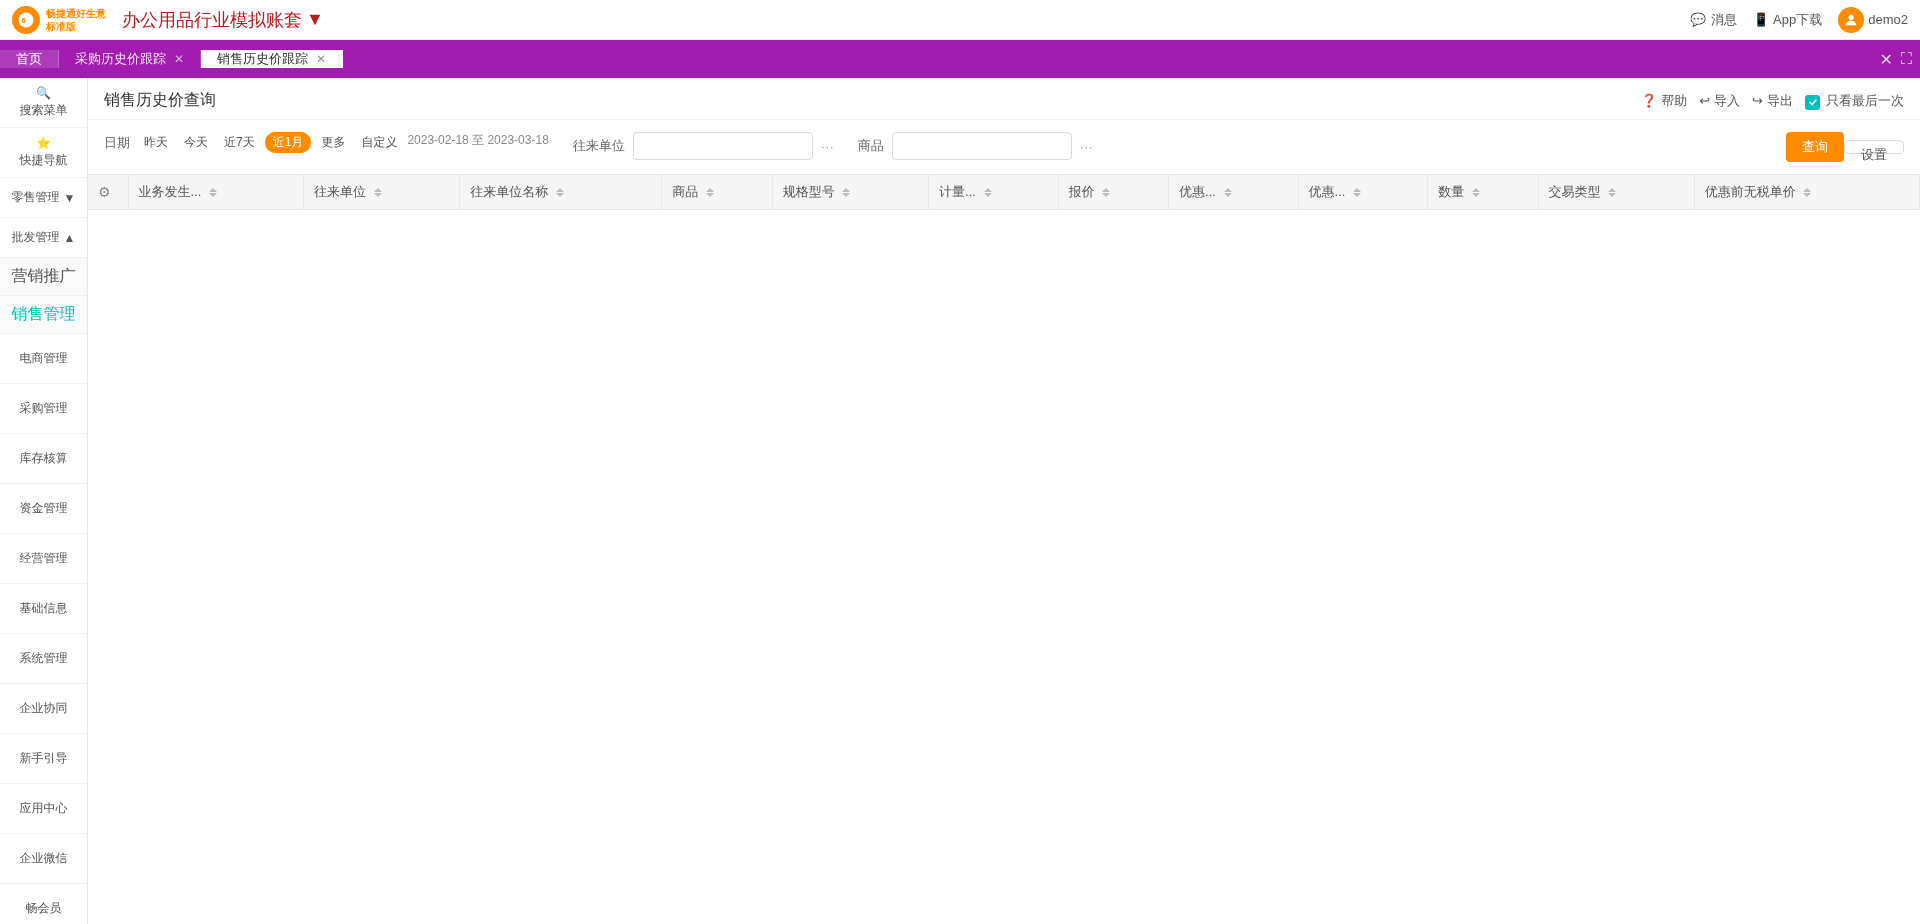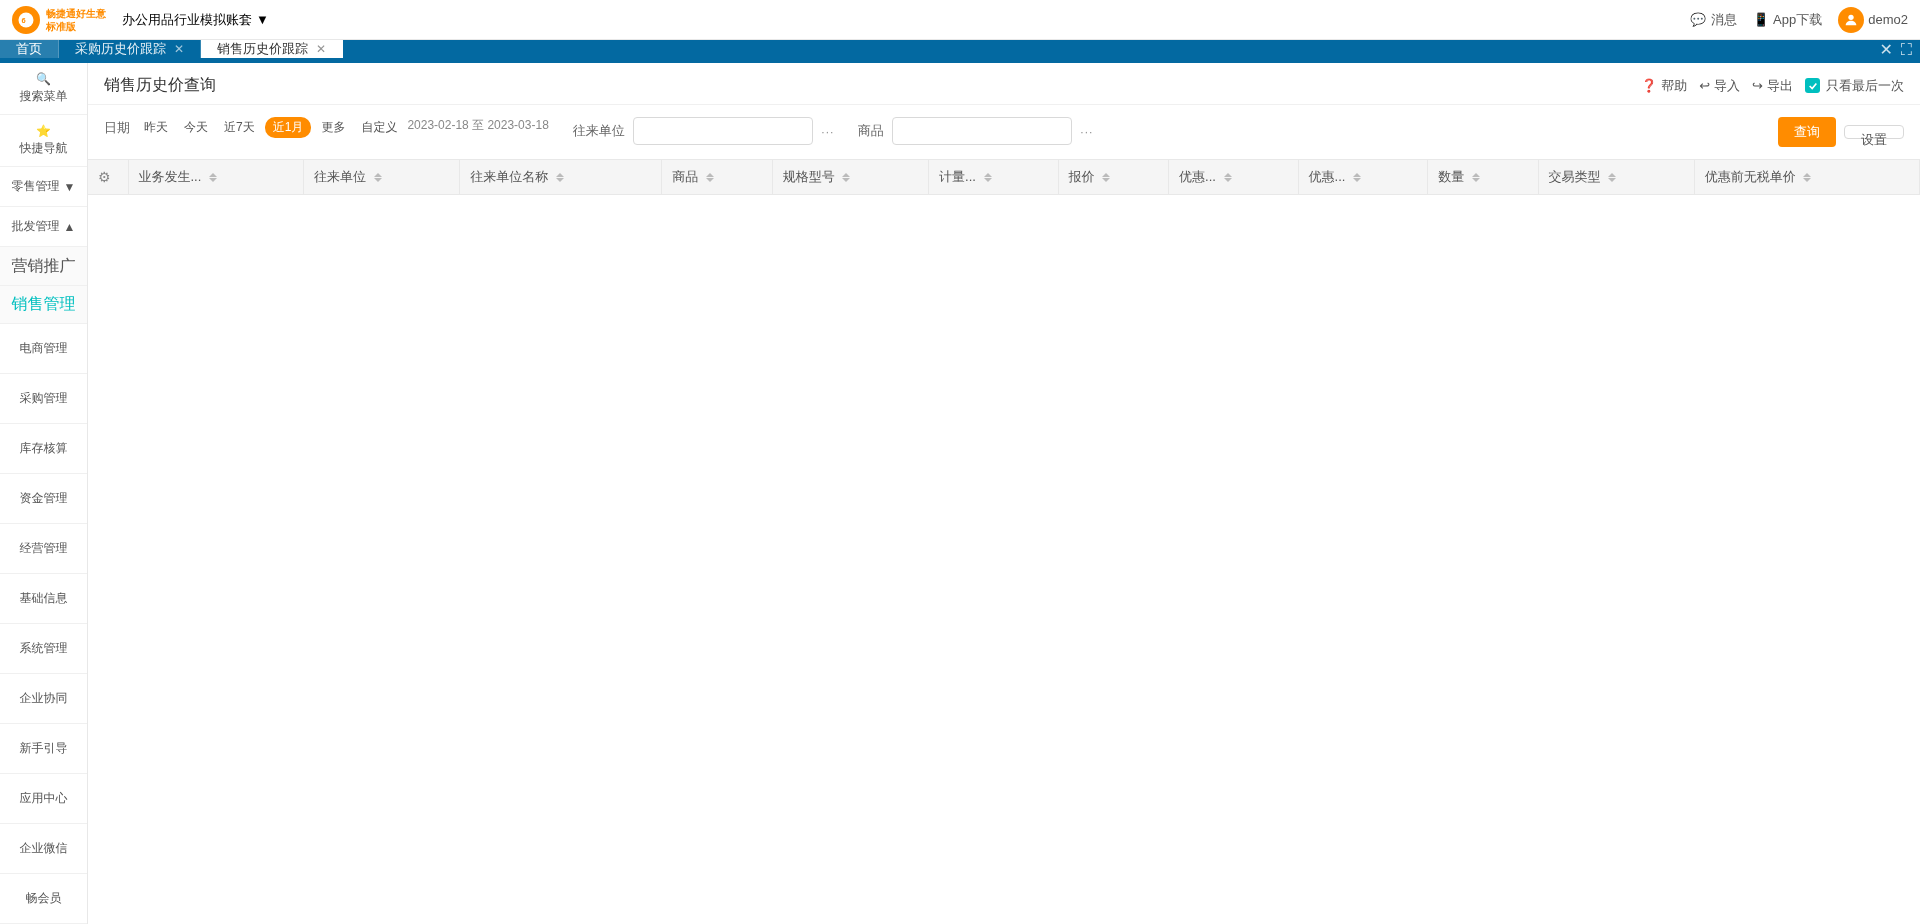--- a/index.html
+++ b/index.html
@@ -14,31 +14,31 @@
       align-items: center;
       padding: 0 12px;
       justify-content: space-between;
       flex-shrink: 0;
     }
     .top-bar-left { display: flex; align-items: center; gap: 8px; }
     .logo-area { display: flex; align-items: center; gap: 6px; }
     .logo-icon { width: 28px; height: 28px; background: #ff8c00; border-radius: 50%; display: flex; align-items: center; justify-content: center; }
     .logo-icon svg { width: 18px; height: 18px; fill: white; }
     .logo-text { font-size: 11px; color: #ff8c00; font-weight: bold; line-height: 1.2; }
-    .dropdown-btn { display: flex; align-items: center; gap: 4px; color: #000000; font-size: 13px; cursor: pointer; padding: 4px 8px; border-radius: 4px; }
+    .dropdown-btn { display: flex; align-items: center; gap: 4px; color: #b91c1c; font-size: 18px; cursor: pointer; padding: 4px 8px; border-radius: 4px; }
     .top-bar-right { display: flex; align-items: center; gap: 16px; color: #555; font-size: 13px; }
     .top-bar-right-item { display: flex; align-items: center; gap: 4px; cursor: pointer; }
     .avatar { width: 26px; height: 26px; border-radius: 50%; background: #ff8c00; display: flex; align-items: center; justify-content: center; color: white; font-size: 11px; }
 
     
     .tab-bar {
-      height: 23px;
-      background: #0369a1;
-      display: flex;
-      align-items: flex-start;
+      height: 38px;
+      background: #a21caf;
+      display: flex;
+      align-items: center;
       flex-shrink: 0;
     }
     .tab {
       display: flex;
       align-items: center;
       padding: 0 16px;
       gap: 6px;
       cursor: pointer;
       font-size: 13px;
       color: rgba(255,255,255,0.85);
@@ -115,21 +115,21 @@
       display: flex;
       align-items: center;
       justify-content: space-between;
       border-bottom: 1px solid #f0f0f0;
       background: white;
       flex-shrink: 0;
     }
     .page-title { font-size: 16px; font-weight: normal; color: #333; }
     .page-header-actions { display: flex; align-items: center; gap: 12px; font-size: 13px; color: #555; }
     .page-header-action { display: flex; align-items: center; gap: 4px; cursor: pointer; }
-    .checkbox-area { display: flex; align-items: center; gap: 6px; }
+    .checkbox-area { display: flex; align-items: flex-end; gap: 6px; }
     .custom-checkbox { width: 15px; height: 15px; background: #00bfbf; border-radius: 3px; display: flex; align-items: center; justify-content: center; cursor: pointer; }
     .custom-checkbox svg { width: 10px; height: 10px; fill: white; }
 
     
     .filter-area {
       padding: 12px 16px;
       background: white;
       border-bottom: 1px solid #e8e8e8;
       flex-shrink: 0;
     }
@@ -138,21 +138,21 @@
     .filter-label { color: #666; font-size: 13px; white-space: nowrap; padding-top: 2px; }
     .filter-options { display: flex; flex-direction: row; gap: 4px; }
     .filter-date-row { display: flex; align-items: center; gap: 4px; }
     .date-btn { padding: 2px 6px; font-size: 12px; cursor: pointer; color: #555; border-radius: 3px; }
     .date-btn.active { background: #ff8c00; color: white; border-radius: 10px; padding: 2px 8px; }
     .date-range { font-size: 12px; color: #888; }
     .filter-input-group { display: flex; align-items: center; gap: 8px; }
     .filter-field-label { color: #666; font-size: 13px; white-space: nowrap; }
     .filter-input { border: 1px solid #d9d9d9; border-radius: 4px; padding: 4px 8px; font-size: 13px; color: #333; outline: none; width: 180px; height: 28px; }
     .filter-dots { color: #999; font-size: 13px; }
-    .filter-actions { display: flex; gap: 8px; margin-left: auto; align-items: center; }
+    .filter-actions { display: flex; margin-left: auto; align-items: center; }
     .btn-query { background: #ff8c00; color: white; border: none; border-radius: 4px; padding: 5px 16px; font-size: 13px; cursor: pointer; height: 30px; }
     .btn-settings { background: white; color: #555; border: 1px solid #d9d9d9; border-radius: 4px; padding: 5px 16px; font-size: 13px; cursor: pointer; height: 14px; }
 
     
     .table-container { flex: 1; overflow: auto; }
     .data-table { width: 100%; border-collapse: collapse; font-size: 13px; }
     .data-table th {
       background: #f5f5f5;
       padding: 8px 10px;
       text-align: left;

